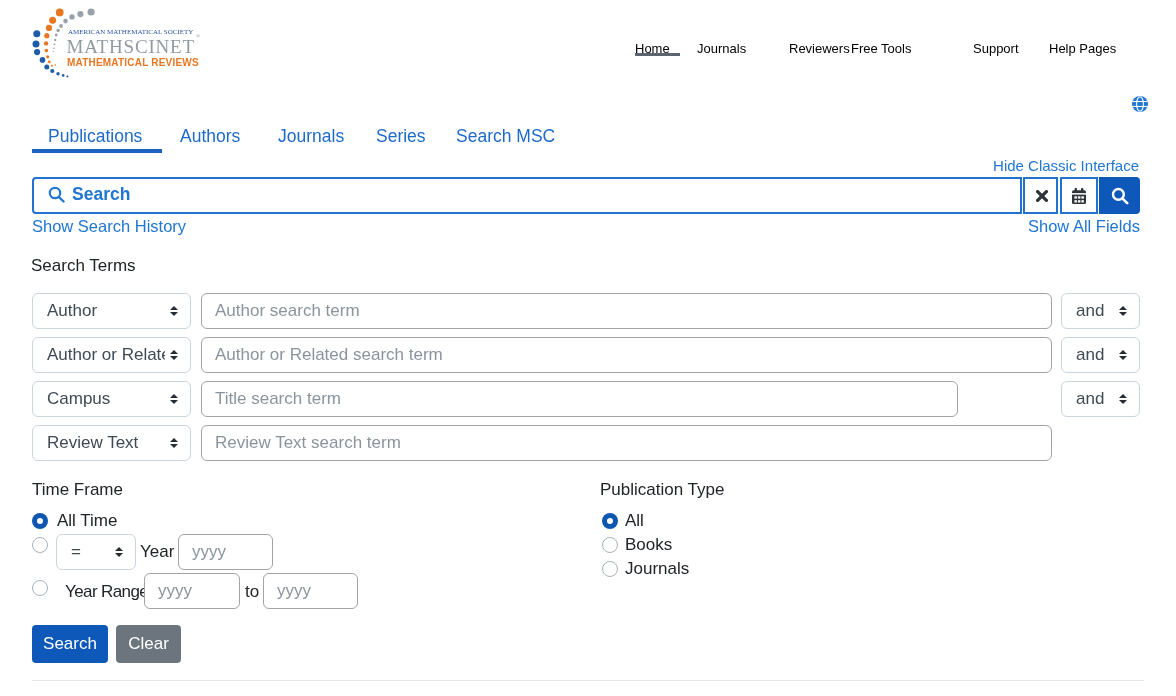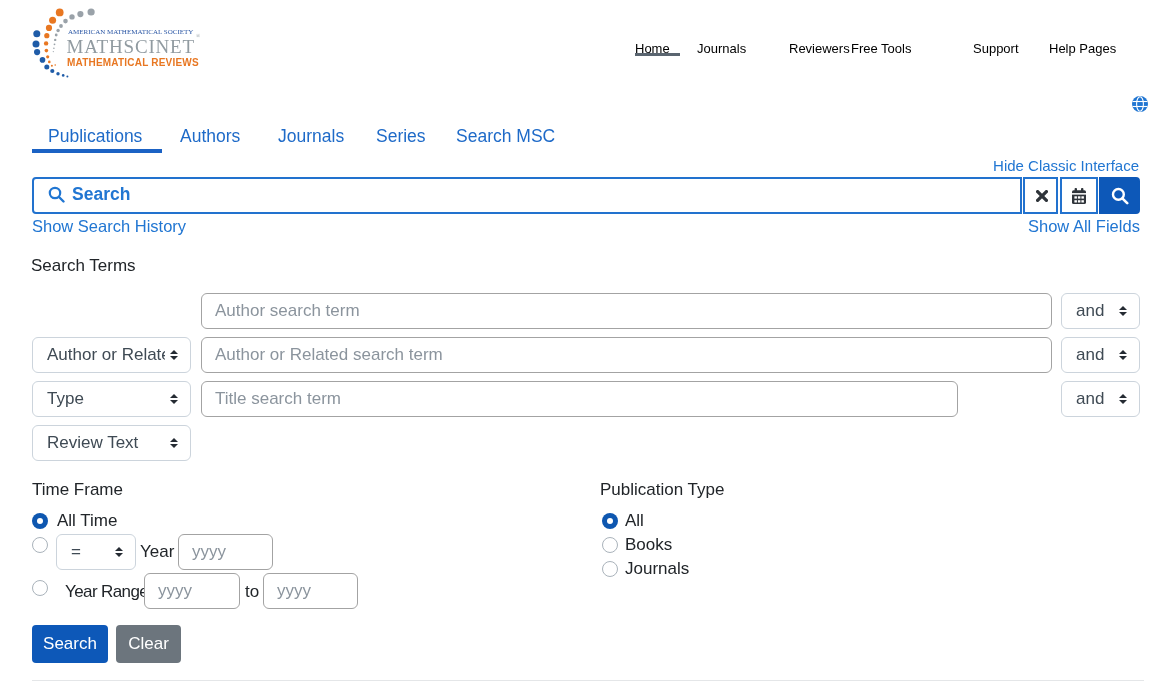--- a/index.html
+++ b/index.html
@@ -148,20 +148,27 @@
         <circle cx="7.4" cy="7.4" r="5.4" fill="none" stroke="#fff" stroke-width="2.4"></circle>
         <line x1="11.6" y1="11.6" x2="16.2" y2="16.2" stroke="#fff" stroke-width="2.6" stroke-linecap="round"></line>
       </svg>
   </div>
 
   <div class="abs blue" style="left:32px; top:216px; font-size:16.5px;">Show Search History</div>
   <div class="abs blue" style="left:1028px; top:216px; font-size:16.5px;">Show All Fields</div>
 
   <div class="abs" style="left:31px; top:256px;">Search Terms</div>
 
+  <div class="sel" style="left:32px; top:293px; width:159px;">
+      <span>Author</span>
+      <span class="caret">
+        <span class="up"></span>
+        <span class="dn"></span>
+      </span>
+    </div>
   <div class="inp" style="left:201px; top:293px; width:851px;">Author search term</div>
   <div class="sel" style="left:1061px; top:293px; width:79px;">
       <span>and</span>
       <span class="caret">
         <span class="up"></span>
         <span class="dn"></span>
       </span>
     </div>
 
   <div class="sel" style="left:32px; top:337px; width:159px;">
@@ -174,21 +181,21 @@
   <div class="inp" style="left:201px; top:337px; width:851px;">Author or Related search term</div>
   <div class="sel" style="left:1061px; top:337px; width:79px;">
       <span>and</span>
       <span class="caret">
         <span class="up"></span>
         <span class="dn"></span>
       </span>
     </div>
 
   <div class="sel" style="left:32px; top:381px; width:159px;">
-      <span>Type</span>
+      <span>Campus</span>
       <span class="caret">
         <span class="up"></span>
         <span class="dn"></span>
       </span>
     </div>
   <div class="inp" style="left:201px; top:381px; width:757px;">Title search term</div>
   <div class="sel" style="left:1061px; top:381px; width:79px;">
       <span>and</span>
       <span class="caret">
         <span class="up"></span>
@@ -196,20 +203,21 @@
       </span>
     </div>
 
   <div class="sel" style="left:32px; top:425px; width:159px;">
       <span>Review Text</span>
       <span class="caret">
         <span class="up"></span>
         <span class="dn"></span>
       </span>
     </div>
+  <div class="inp" style="left:201px; top:425px; width:851px;">Review Text search term</div>
 
   <div class="abs" style="left:32px; top:480px;">Time Frame</div>
   <span class="radio on" style="left:32px; top:513px;"></span>
   <div class="abs" style="left:57px; top:511px;">All Time</div>
 
   <span class="radio off" style="left:32px; top:537px;"></span>
   <div class="sel" style="left:56px; top:534px; width:80px;">
       <span>=</span>
       <span class="caret">
         <span class="up"></span>

